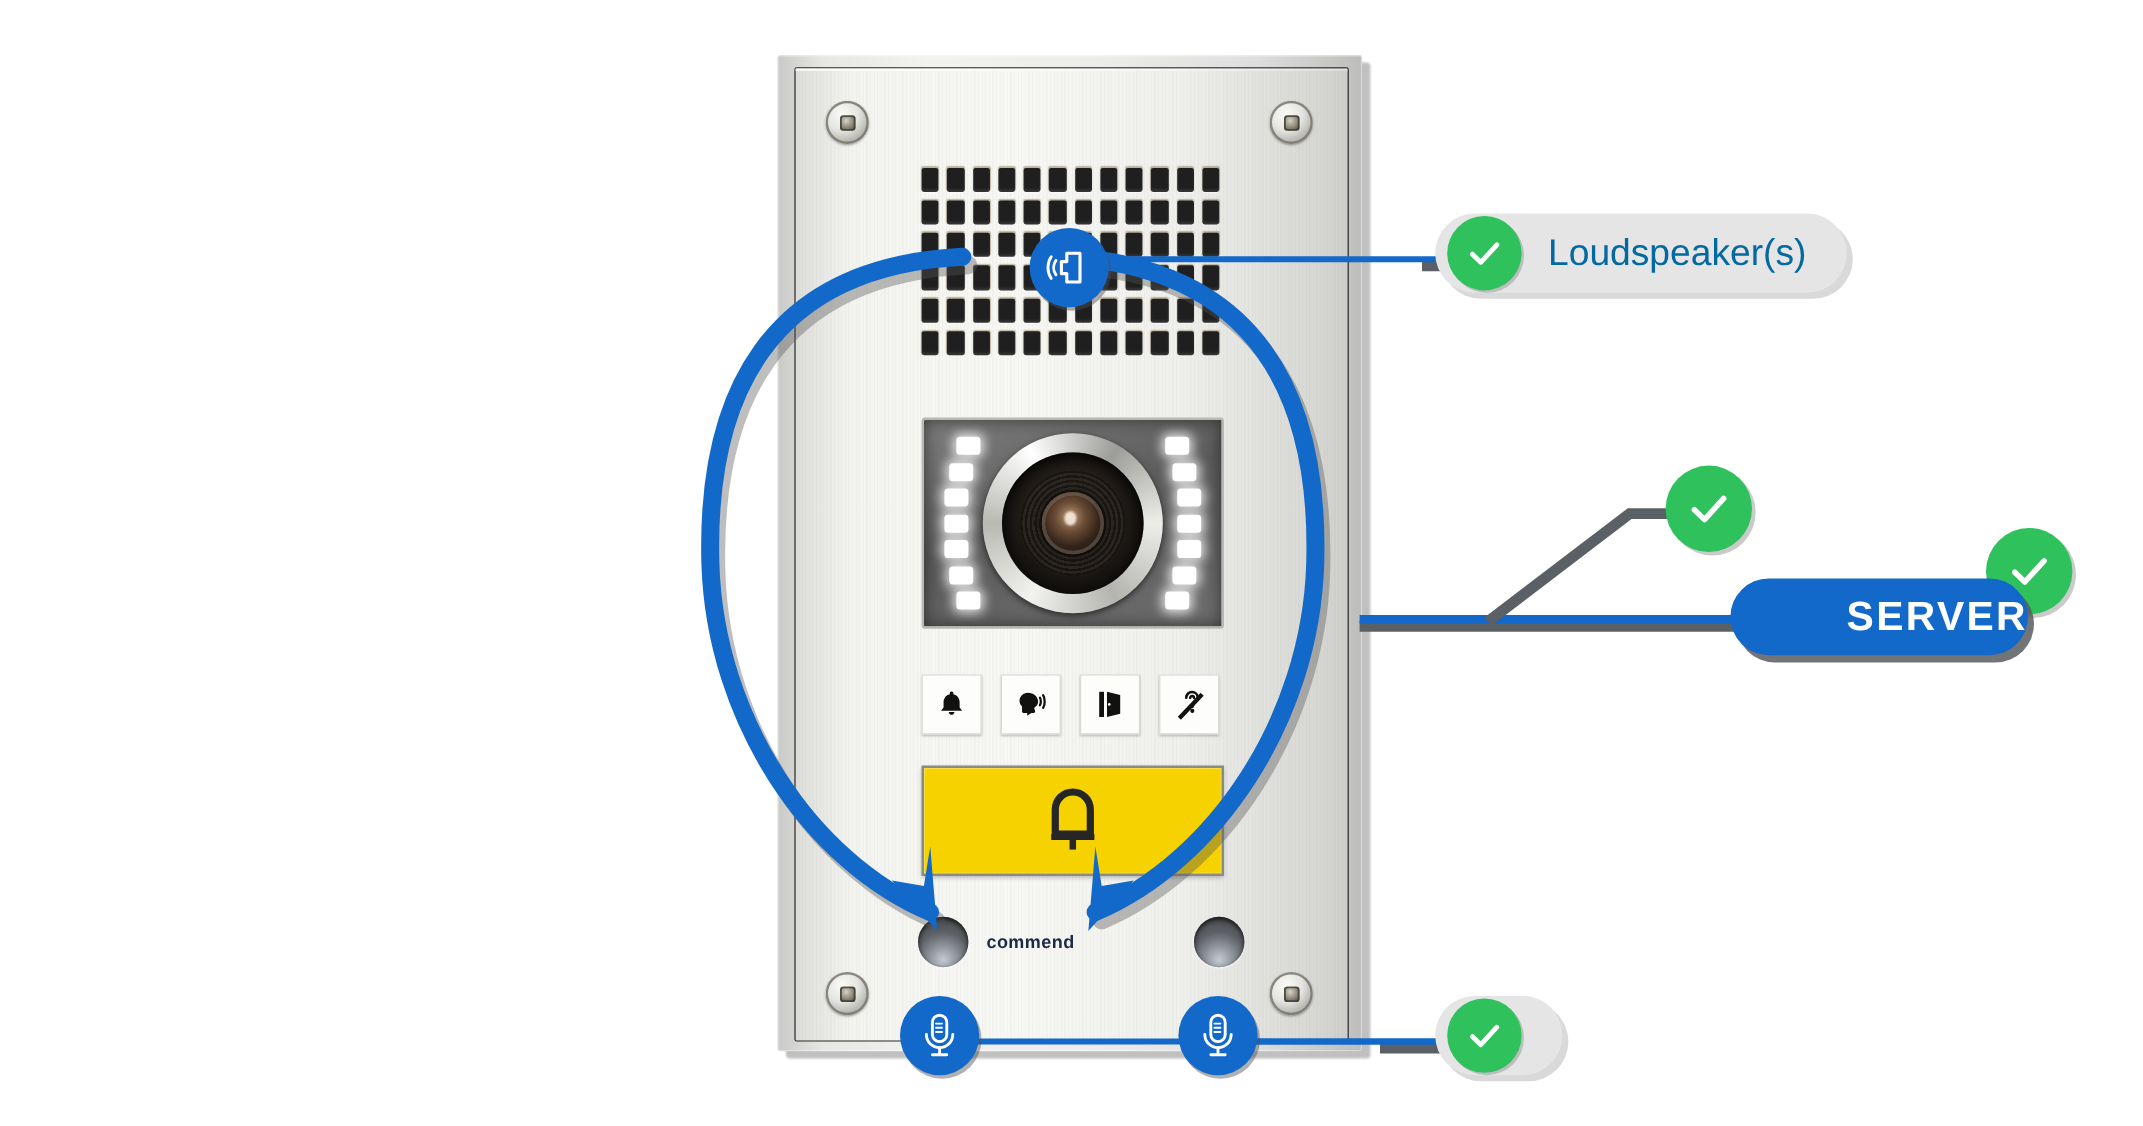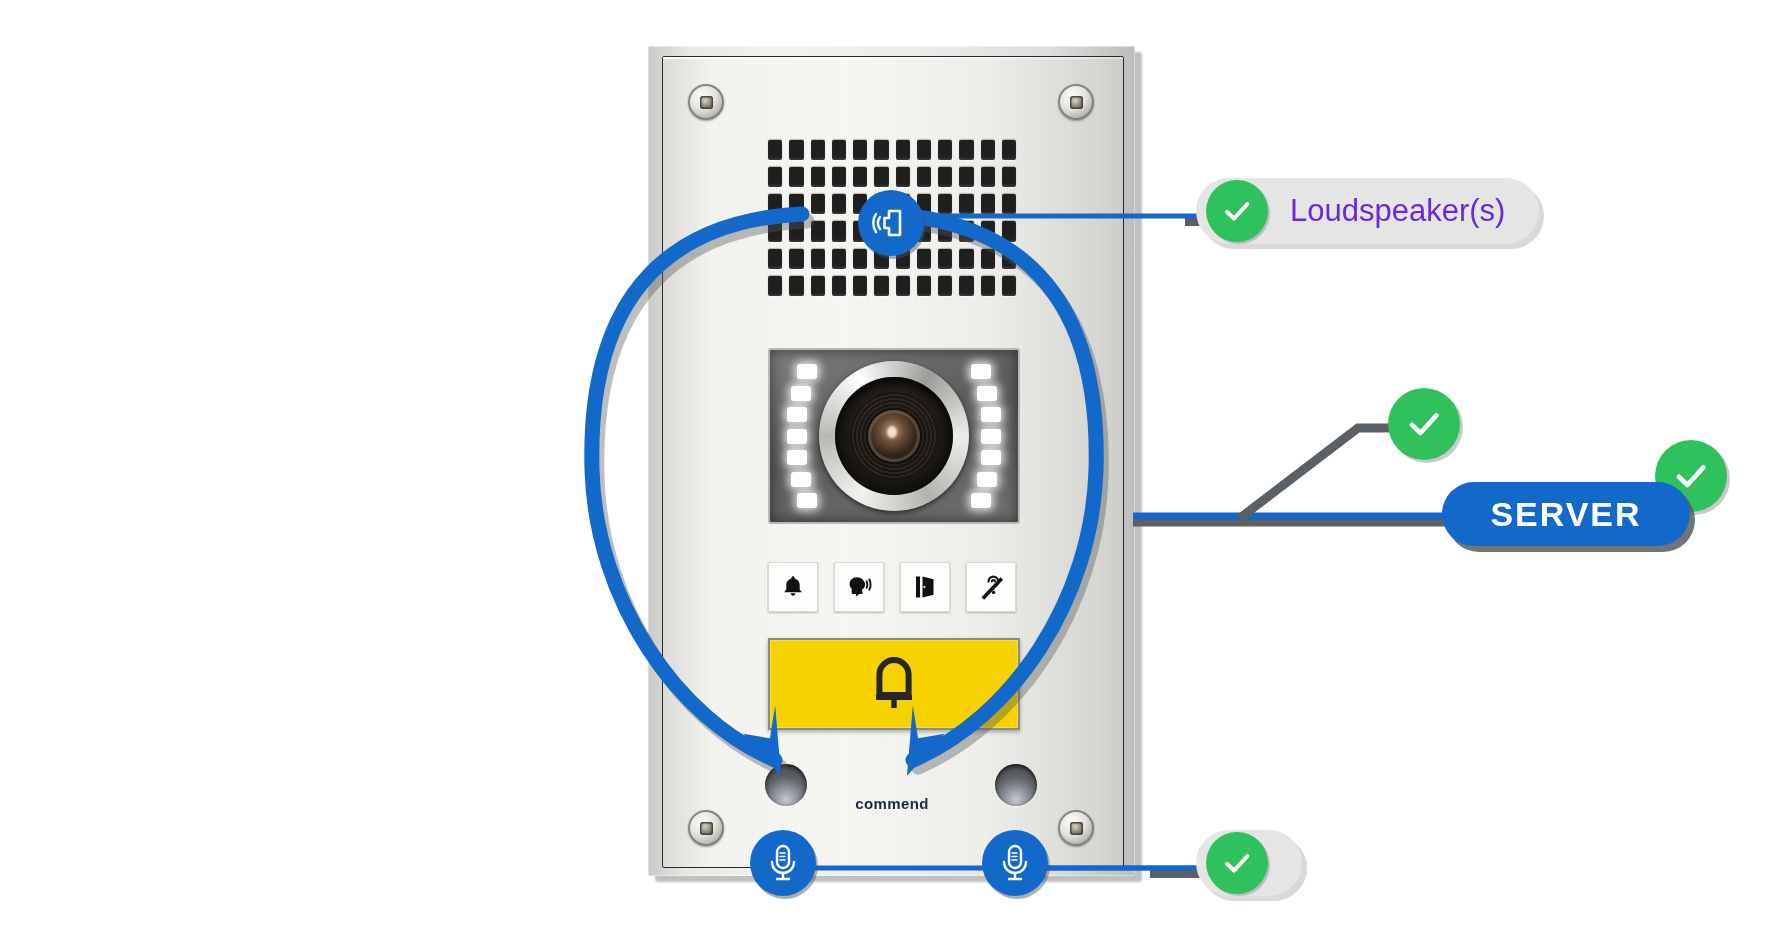--- a/index.html
+++ b/index.html
@@ -86,52 +86,52 @@
   
   .call-btn{position:absolute;left:768px;top:638px;width:248px;height:88px;background:#f5d200;
     border:2px solid #8b8b86;box-shadow:0 2px 4px rgba(0,0,0,.3), inset 0 0 0 1px rgba(255,255,255,.25);
     display:flex;align-items:center;justify-content:center;}
 
   
   .micport{position:absolute;width:42px;height:42px;border-radius:50%;
     background:radial-gradient(circle at 50% 85%,#c5cad1 0%,#9aa0a7 22%,#5e6166 55%,#3d4044 100%);
     box-shadow:inset 0 2px 4px rgba(0,0,0,.75), 0 1px 2px rgba(255,255,255,.7);}
   .micport.l{left:765px;top:764px;} .micport.r{left:995px;top:764px;}
-  .brandtext{position:absolute;left:822px;top:777px;width:140px;text-align:center;
-    font-size:15px;font-weight:700;letter-spacing:.4px;color:#1b2a45;margin-top:18px;}
+  .brandtext{position:absolute;left:822px;top:777px;width:140px;
+    font-size:15px;font-weight:700;letter-spacing:.4px;color:#1b2a45;}
 
   
   svg#ov{position:absolute;left:0;top:0;width:1786px;height:938px;overflow:visible;}
 
   
   .bicon{position:absolute;border-radius:50%;background:#1269c9;
     display:flex;align-items:center;justify-content:center;
     box-shadow:2px 3px 0 rgba(80,80,80,.45);}
   .bicon.spk{left:858px;top:190px;width:66px;height:66px;}
   .bicon.mic1{left:750px;top:830px;width:66px;height:66px;}
   .bicon.mic2{left:982px;top:830px;width:66px;height:66px;}
 
   
   .pill{position:absolute;height:66px;background:#e5e5e5;border-radius:33px;
     display:flex;align-items:center;padding:0 34px 0 10px;
     box-shadow:5px 5px 0 rgba(170,170,170,.45);}
   .pill .check{width:62px;height:62px;border-radius:50%;background:#2ec15c;
     display:flex;align-items:center;justify-content:center;flex:0 0 auto;
     box-shadow:2px 2px 0 rgba(150,150,150,.5);}
-  .pill .ptxt{margin-left:22px;font-size:31px;color:#6d28d9;white-space:nowrap;}
+  .pill .ptxt{margin-left:22px;font-size:31px;color:#0369a1;white-space:nowrap;}
   .pill.loud{left:1196px;top:178px;}
   .pill.micr{left:1196px;top:830px;}
 
   .checkfloat{position:absolute;width:72px;height:72px;border-radius:50%;background:#2ec15c;
     display:flex;align-items:center;justify-content:center;box-shadow:3px 3px 0 rgba(150,150,150,.5);}
   .checkfloat.c1{left:1388px;top:388px;}
   .checkfloat.c2{left:1655px;top:440px;}
 
   .server{position:absolute;left:1442px;top:482px;width:248px;height:64px;background:#1269c9;
-    border-radius:32px;display:flex;align-items:center;justify-content:center;
+    border-radius:32px;display:flex;align-items:center;justify-content:flex-end;
     box-shadow:5px 6px 0 rgba(90,92,96,.85);}
   .server span{color:#fff;font-size:34px;font-weight:700;letter-spacing:2px;}
 </style>
 </head>
 <body>
 
 <div id="stage">
 
   <div class="panel-shadow"></div>
   <div class="panel-outer"></div>

